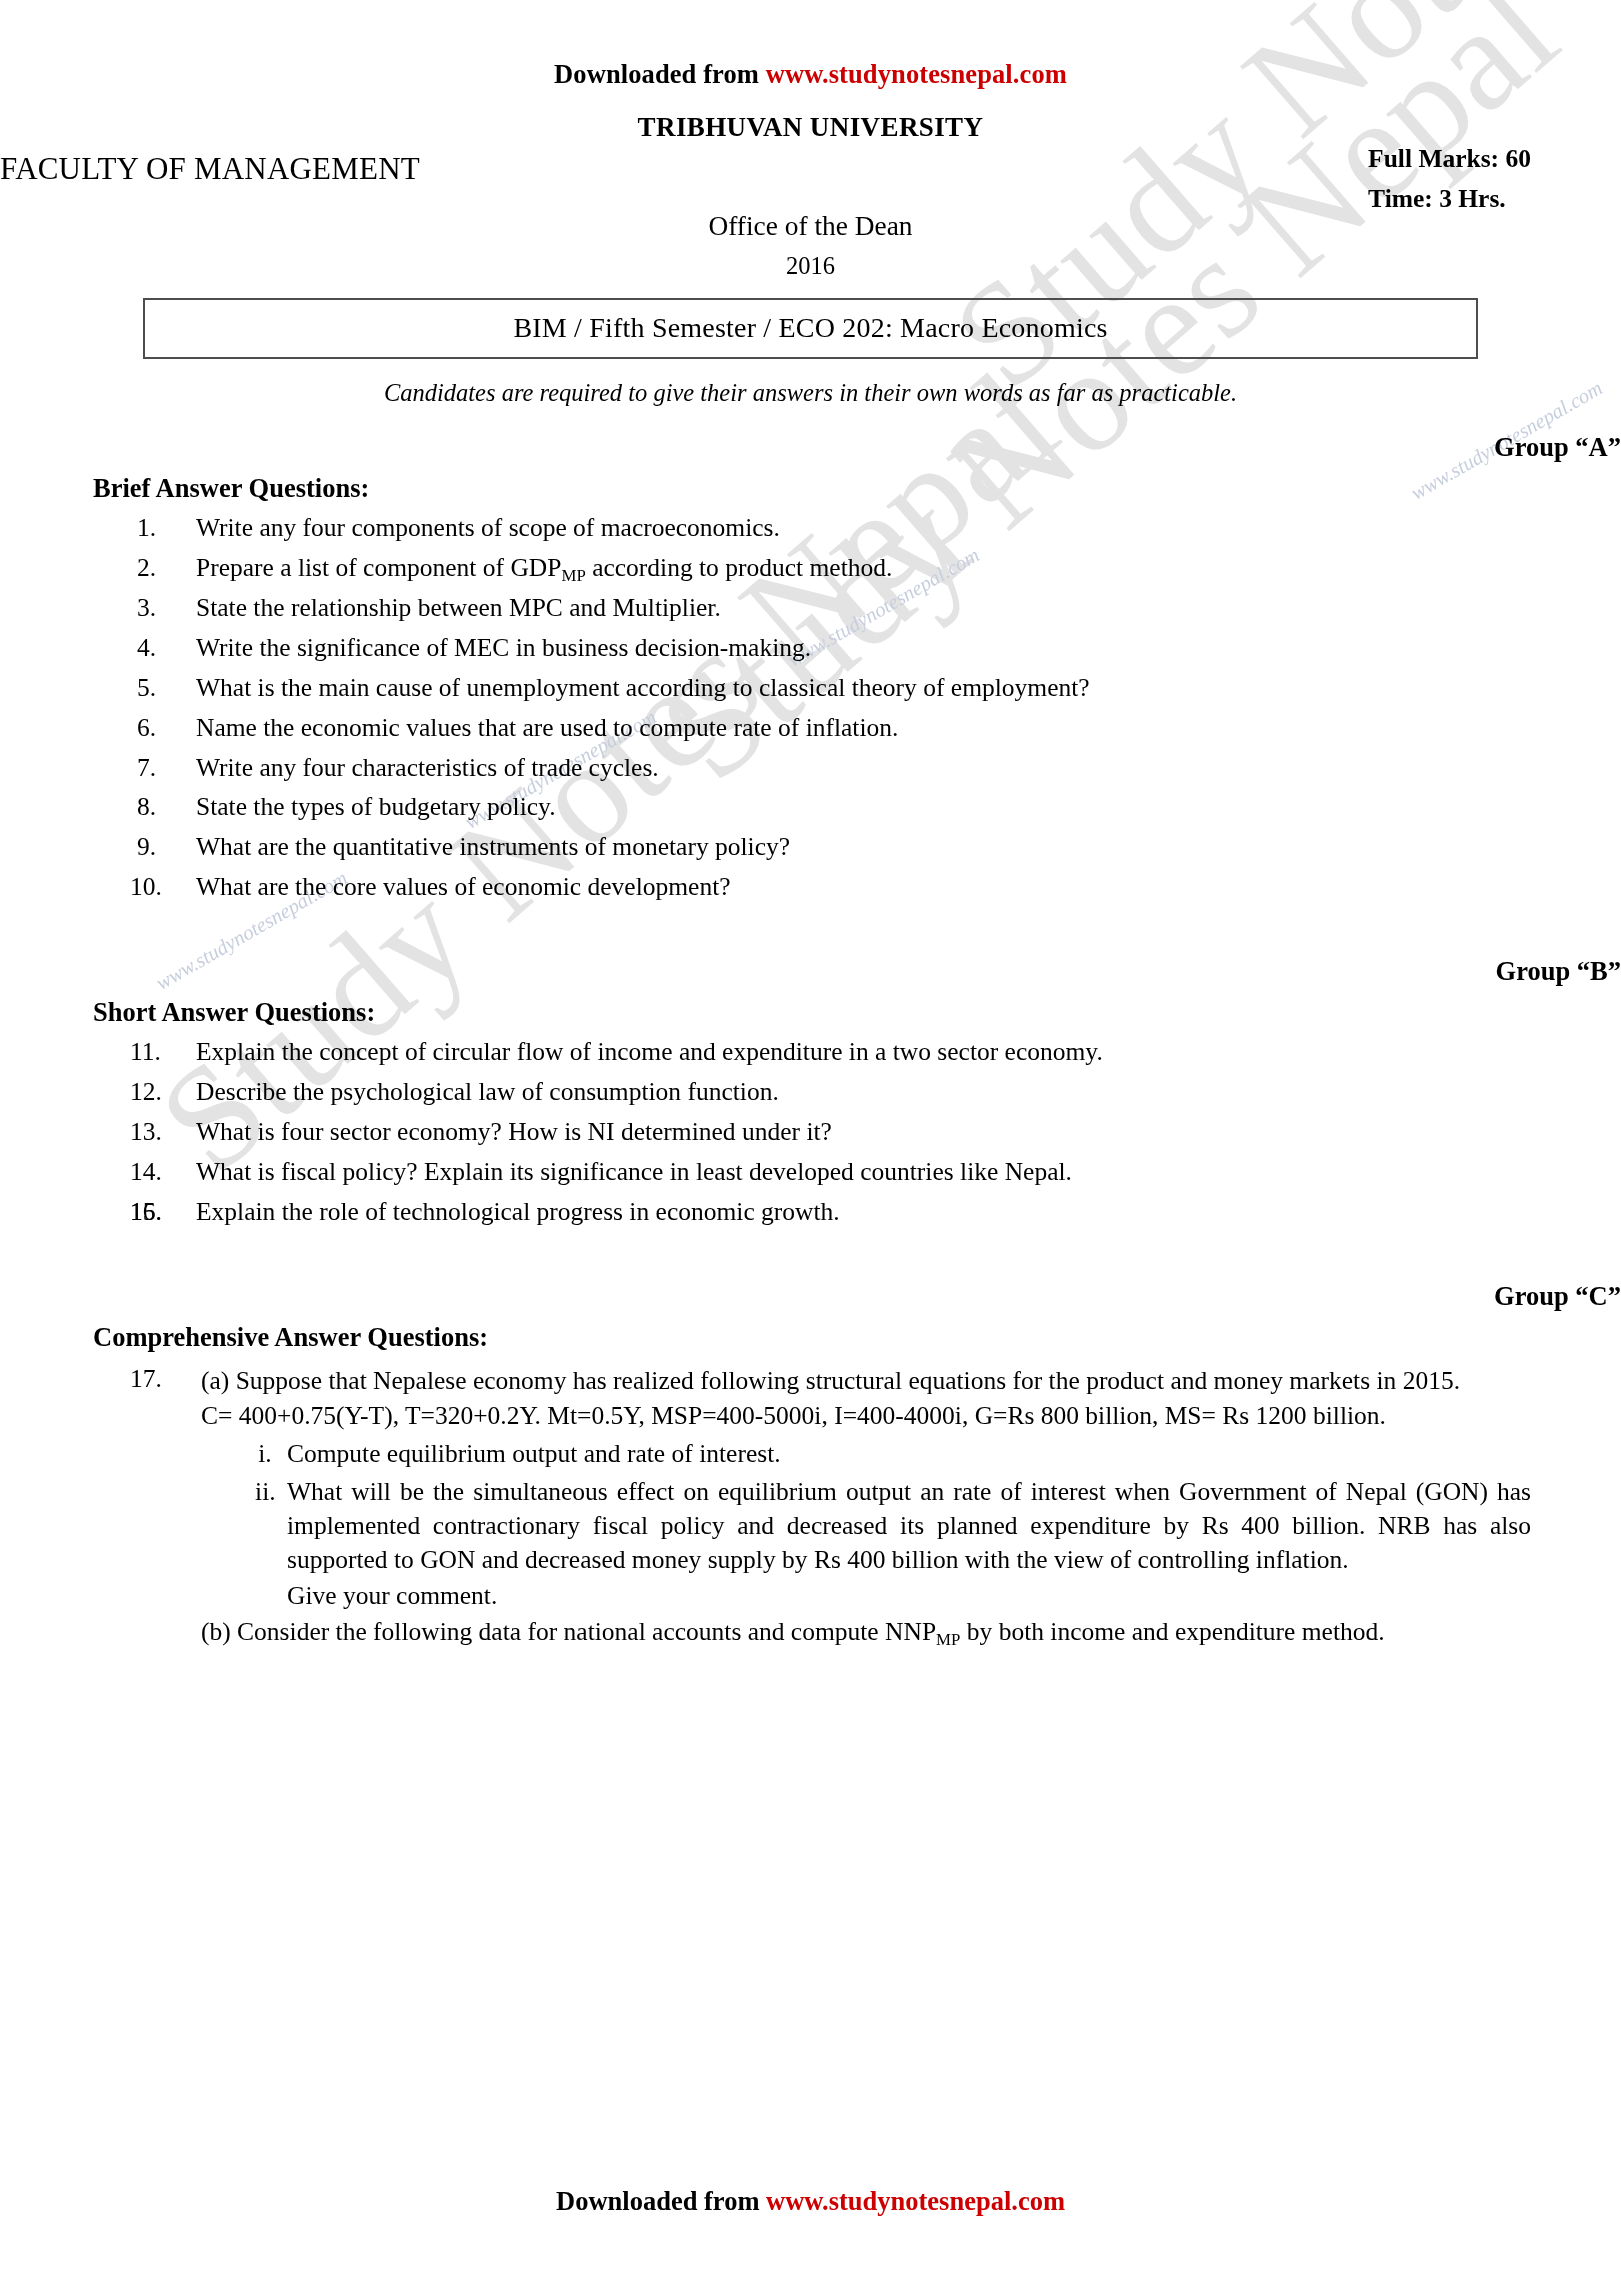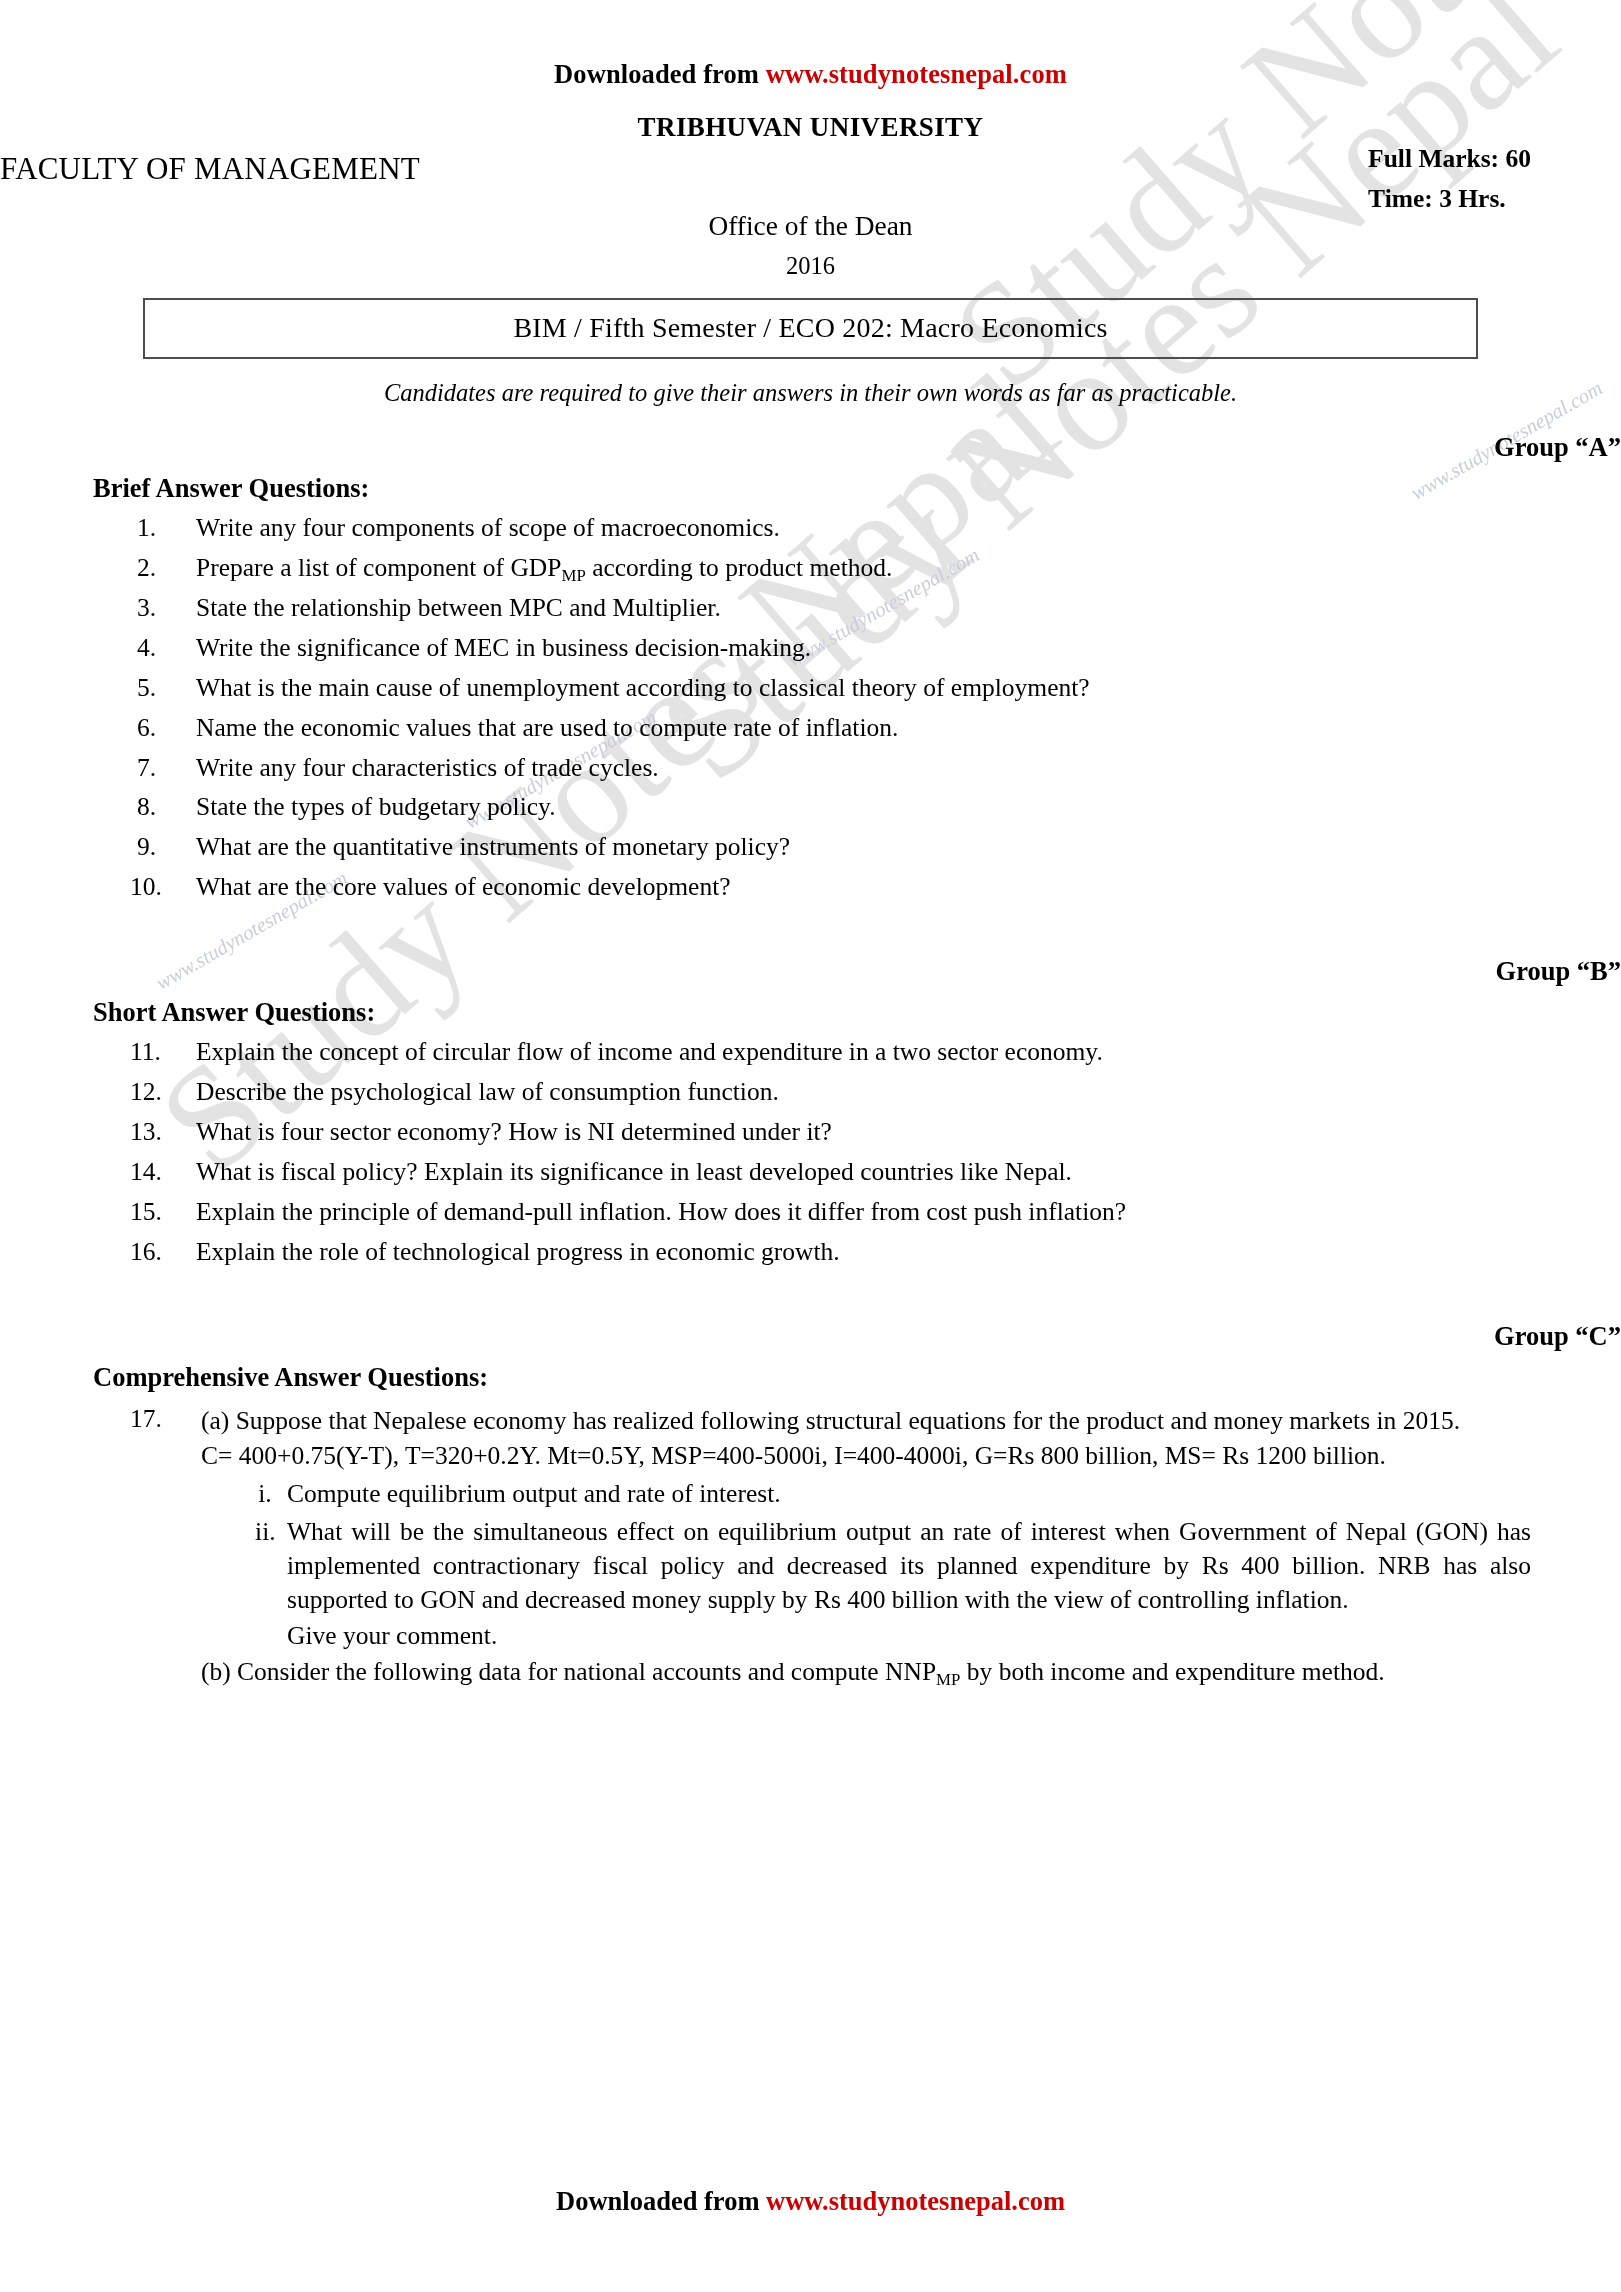--- a/index.html
+++ b/index.html
@@ -297,21 +297,21 @@
         <li class="wide"><span class="num">10.</span><span>What are the core values of economic development?</span></li>
       </ol>
 
     <div class="group-head gb">Group “B”</div>
     <div class="sec-label">Short Answer Questions:</div>
     <ol class="qlist" id="list-b">
         <li class="wide"><span class="num">11.</span><span>Explain the concept of circular flow of income and expenditure in a two sector economy.</span></li>
         <li class="wide"><span class="num">12.</span><span>Describe the psychological law of consumption function.</span></li>
         <li class="wide"><span class="num">13.</span><span>What is four sector economy? How is NI determined under it?</span></li>
         <li class="wide"><span class="num">14.</span><span>What is fiscal policy? Explain its significance in least developed countries like Nepal.</span></li>
-        <li class="wide"><span class="num">15.</span><span>Explain the principle of demand-pull inflation. How does it differ from cost push inflation?</span></li>
+        <li class="wide"><span class="num">15.</span></li>
         <li class="wide"><span class="num">16.</span><span>Explain the role of technological progress in economic growth.</span></li>
       </ol>
 
     <div class="group-head gc">Group “C”</div>
     <div class="sec-label">Comprehensive Answer Questions:</div>
 
     <div class="q17">
       <div class="q17-num">17.</div>
       <div class="q17-body">
         <div class="hang-a">(a) Suppose that Nepalese economy has realized following structural equations for the product and money markets in 2015.</div>

